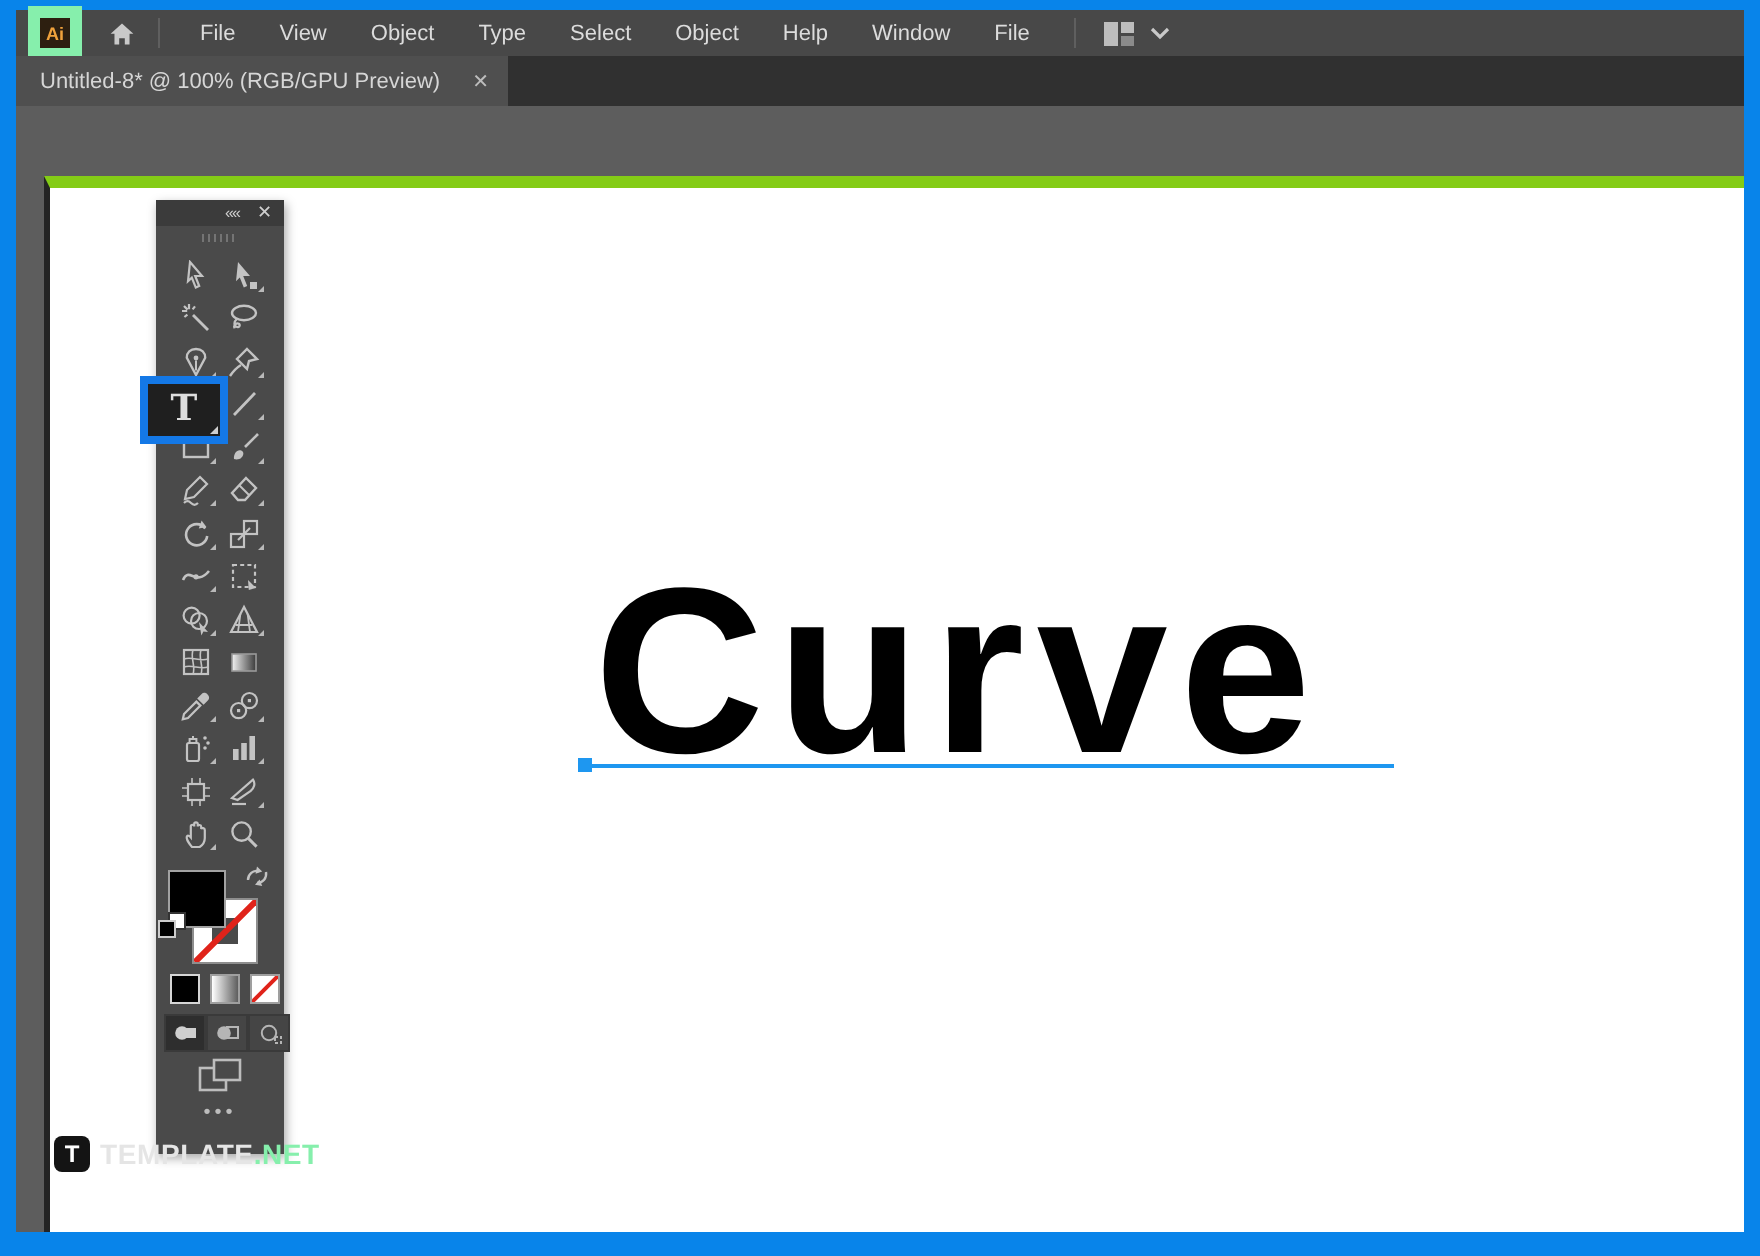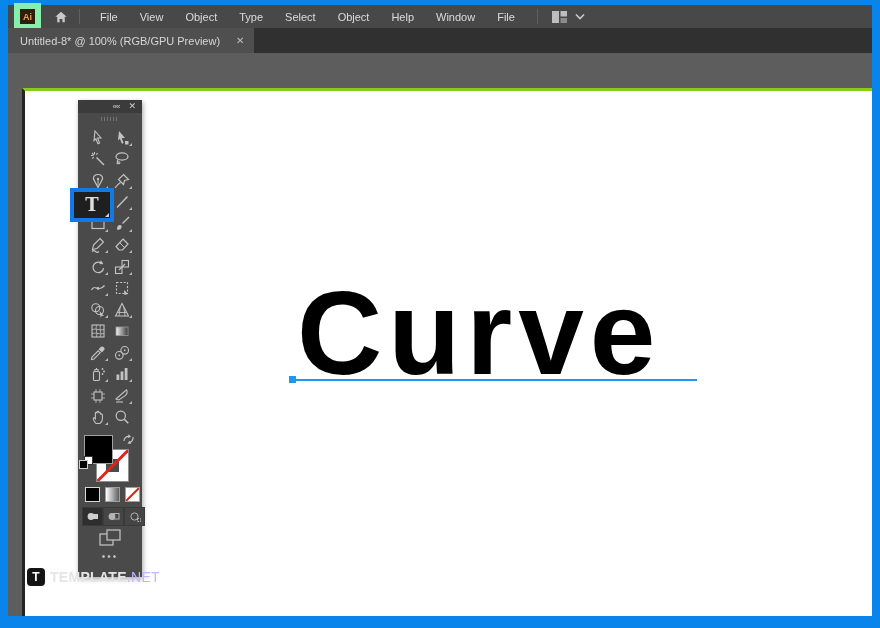--- a/index.html
+++ b/index.html
@@ -20,21 +20,21 @@
 
   
   .tabrow{position:absolute;left:8px;top:28px;width:864px;height:25px;background:#303030;display:flex;}
   .tab{height:25px;background:#4f4f4f;display:flex;align-items:center;
        padding:0 10px 0 12px;color:#d6d6d6;font-size:11px;}
   .tab-close{margin-left:16px;font-size:10px;color:#bdbdbd;}
 
   
   .workspace{position:absolute;left:8px;top:53px;width:864px;height:563px;background:#5d5d5d;}
   .canvas{position:absolute;left:14px;top:35px;right:0;bottom:0;background:#ffffff;
-          border-left:3px solid #242424;border-top:3px solid #84cc16;}
+          border-left:3px solid #242424;border-top:6px solid #84cc16;}
 
   .curve-text{position:absolute;left:272px;top:183px;font-size:118px;font-weight:bold;
               letter-spacing:6px;line-height:1;color:#000;white-space:nowrap;}
   .baseline{position:absolute;left:270px;top:288px;width:402px;height:2px;background:#1e97f0;}
   .baseline-dot{position:absolute;left:264px;top:285px;width:7px;height:7px;background:#1e97f0;}
 
   
   .panel{position:absolute;left:70px;top:47px;width:64px;height:477px;background:#4a4a4a;
          box-shadow:1px 2px 5px rgba(0,0,0,.35);}
   .panel-header{height:13px;background:#3b3b3b;display:flex;align-items:center;justify-content:flex-end;
@@ -82,21 +82,21 @@
   .type-hl .glyph{color:#dedede;font-family:"DejaVu Serif",serif;font-weight:bold;font-size:18px;line-height:1;}
   .type-hl::after{content:"";position:absolute;right:1px;bottom:1px;width:0;height:0;
            border-left:4px solid transparent;border-bottom:4px solid #cfcfcf;}
 
   
   .watermark{position:absolute;left:19px;top:515px;display:flex;align-items:center;gap:5px;z-index:6;}
   .wm-badge{width:18px;height:18px;background:#141414;border-radius:4px;color:#fff;font-weight:bold;
             font-size:12px;display:flex;align-items:center;justify-content:center;}
   .wm-text{font-size:14px;letter-spacing:.3px;}
   .wm-text b{color:#e5e5e5;}
-  .wm-text span{color:#c4b5fd;font-weight:400;}
+  .wm-text span{color:#86efac;font-weight:700;}
 </style>
 </head>
 <body>
 
 <div class="frame">
 
   <div class="menubar">
     <div class="ai-badge">Ai</div>
     <div class="home-icon">
       <svg width="14" height="14" viewBox="0 0 16 16">

